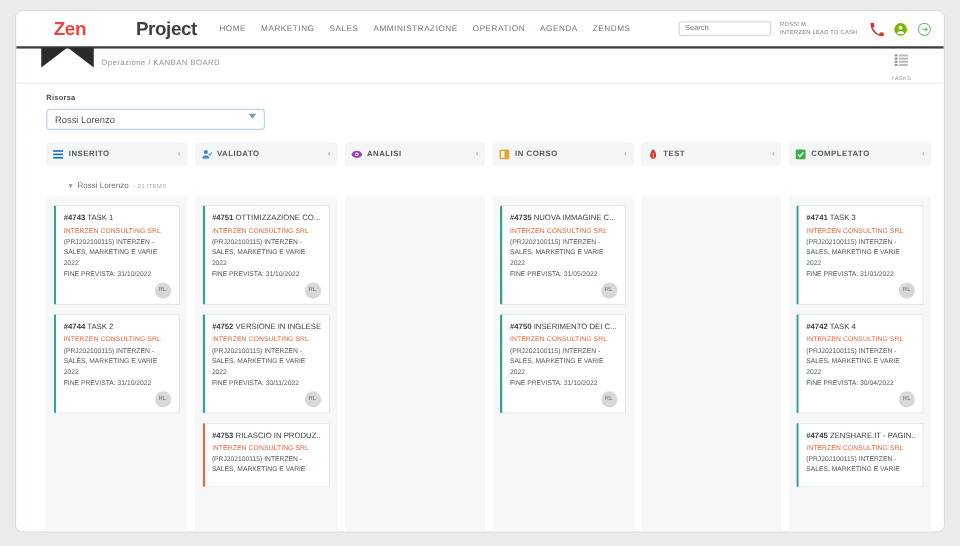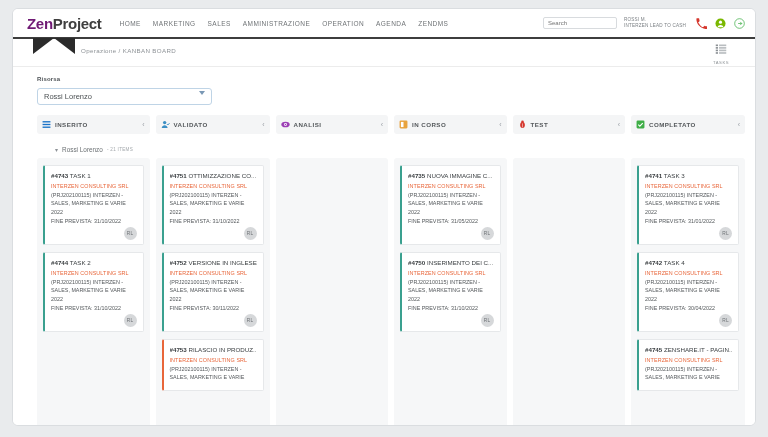--- a/index.html
+++ b/index.html
@@ -23,22 +23,22 @@
   .topnav {
     height: 30px;
     display: flex;
     align-items: center;
     padding: 0 10px 0 14px;
     border-bottom: 2px solid #3d3d3d;
     background: #fff;
     position: relative;
   }
   .logo { font-size: 15px; font-weight: bold; letter-spacing: -0.3px; white-space: nowrap; }
-  .logo .zen { color: #701a75; }
-  .logo .project { color: #3f3f3f; }
+  .logo .zen { color: #ef4444; margin-left: 16px; }
+  .logo .project { color: #3f3f3f; margin-left: 40px; }
   .nav-links { display: flex; align-items: center; margin-left: 12px; }
   .nav-link {
     font-size: 6.5px;
     color: #6f7376;
     letter-spacing: 0.45px;
     padding: 4px 6px;
     white-space: nowrap;
     cursor: pointer;
   }
   .nav-right {

